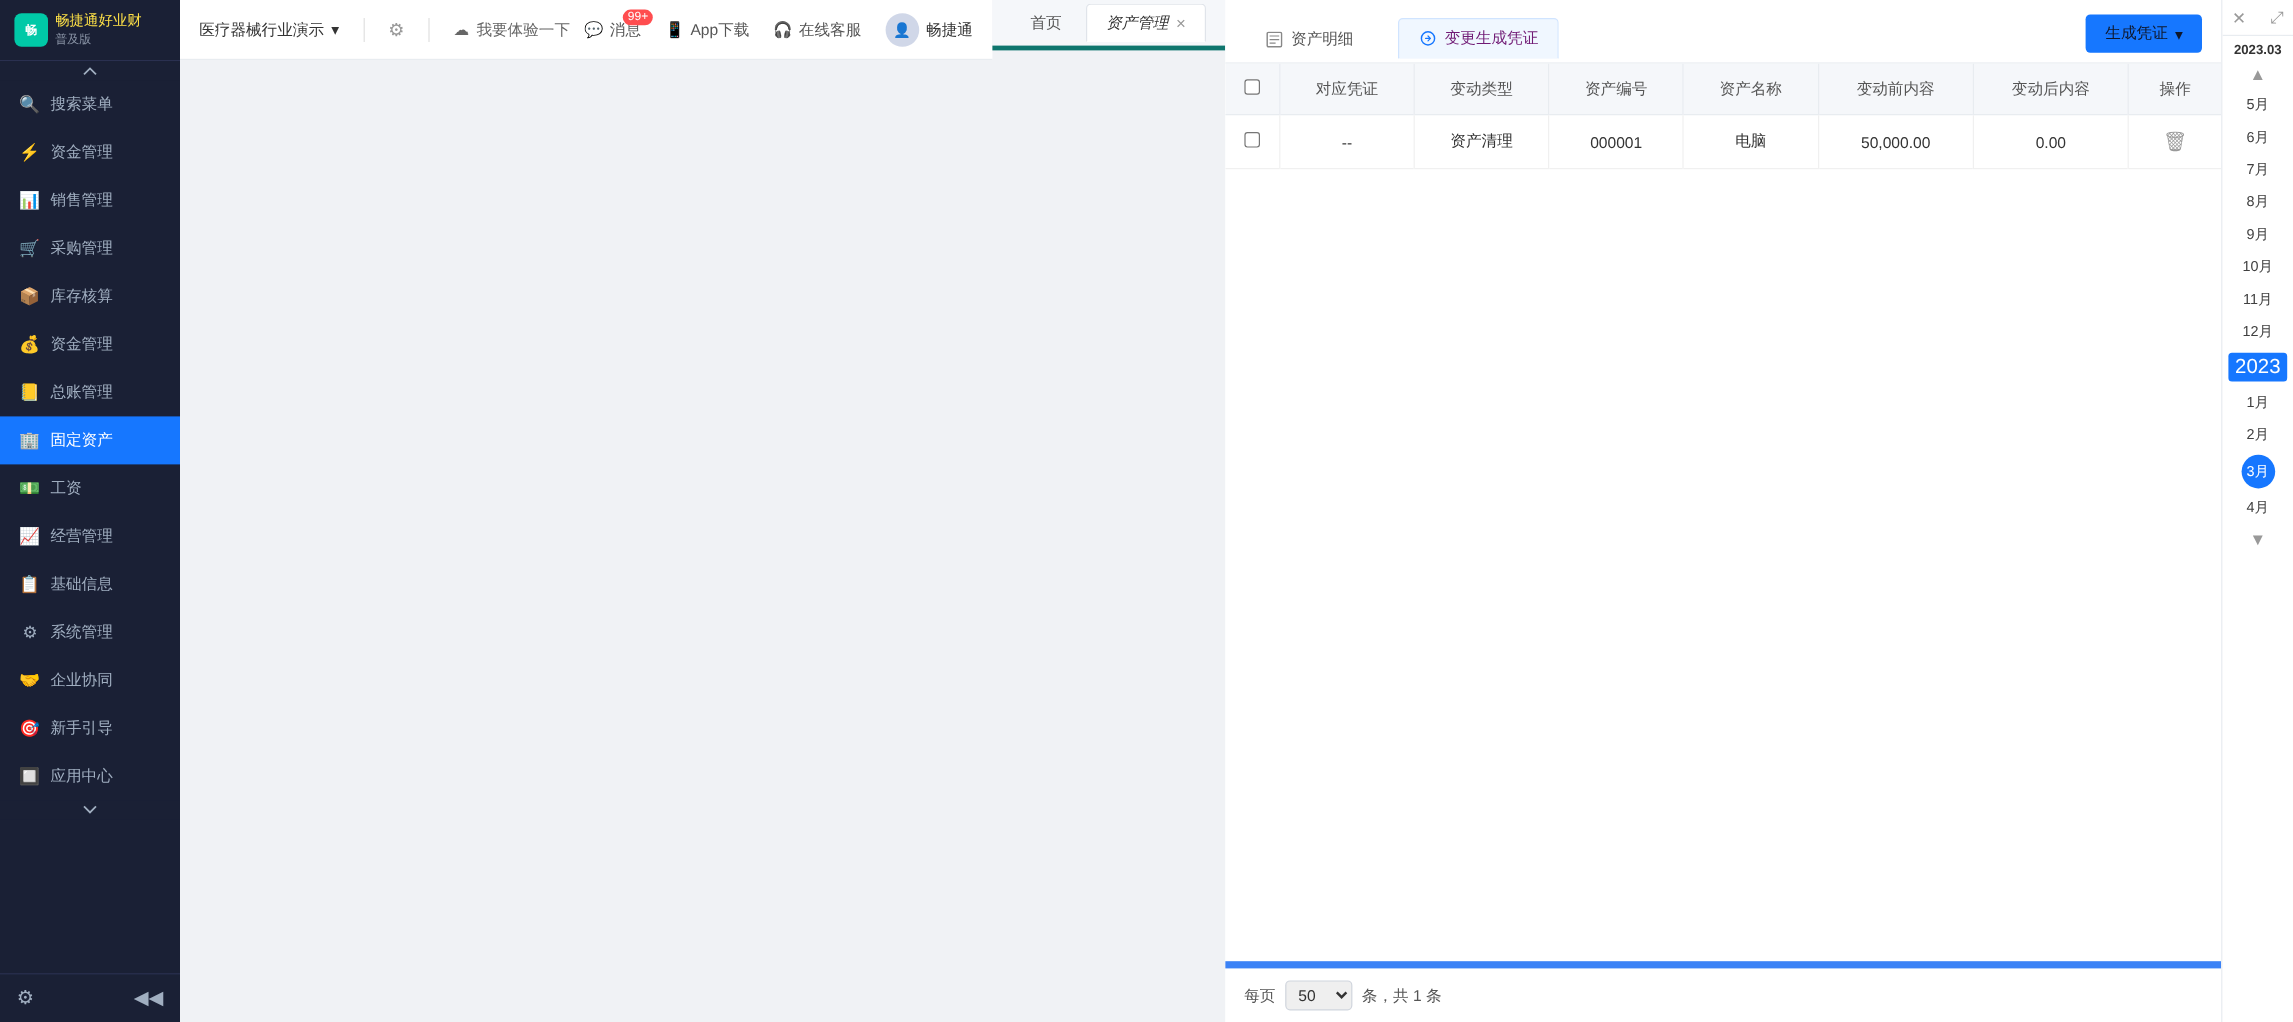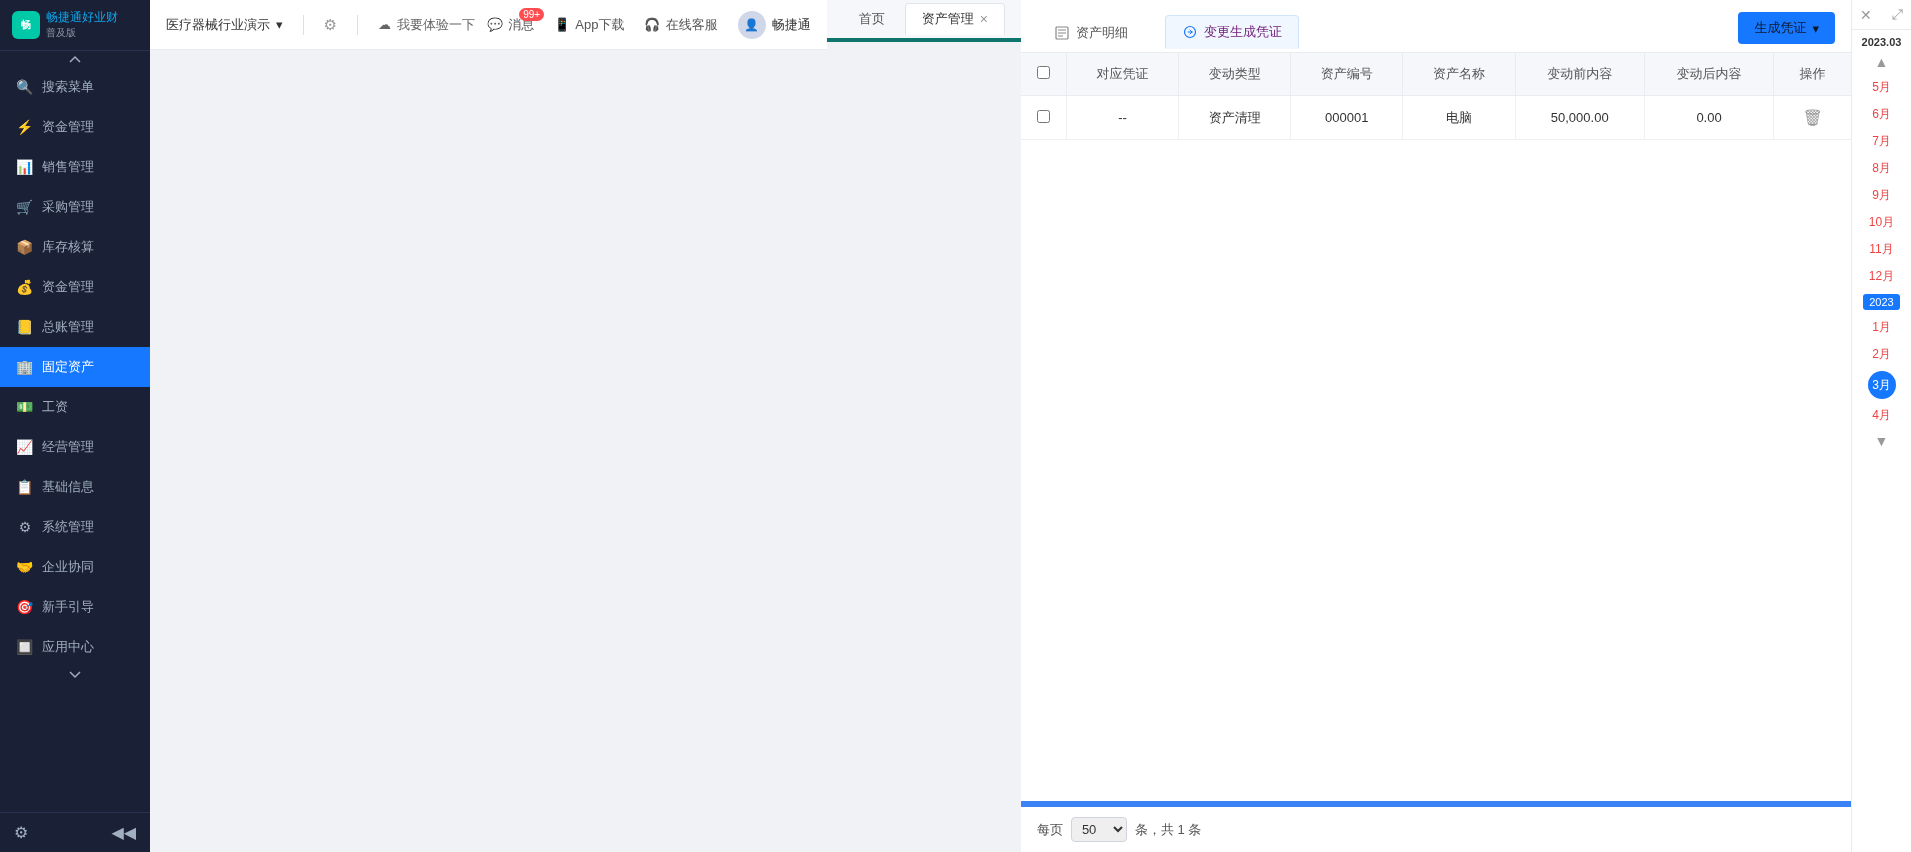--- a/index.html
+++ b/index.html
@@ -23,21 +23,21 @@
       border-bottom: 1px solid #2a3050;
       min-height: 50px;
     }
     .sidebar-logo-icon {
       width: 28px; height: 28px;
       background: #00c9a7;
       border-radius: 6px;
       display: flex; align-items: center; justify-content: center;
       color: white; font-size: 10px; font-weight: bold;
     }
-    .sidebar-logo-text { color: #0ea5e9; font-size: 12px; line-height: 1.3; }
+    .sidebar-logo-text { color: #fde047; font-size: 12px; line-height: 1.3; }
     .sidebar-logo-sub { color: #8892a4; font-size: 10px; }
     .sidebar-scroll { flex: 1; overflow-y: auto; }
     .sidebar-scroll::-webkit-scrollbar { width: 4px; }
     .sidebar-scroll::-webkit-scrollbar-thumb { background: #3a4060; }
     .sidebar-item {
       display: flex; align-items: center; gap: 8px;
       padding: 11px 16px;
       color: #a0aec0;
       cursor: pointer;
       transition: background 0.2s;
@@ -109,21 +109,21 @@
       flex-shrink: 0;
     }
     .tab {
       padding: 6px 16px;
       border-radius: 4px 4px 0 0;
       font-size: 13px;
       cursor: pointer;
       color: #555;
       display: flex; align-items: center; gap: 6px;
     }
-    .tab.active { background: #fff; color: #333; border: 1px solid #e0e4ea; border-bottom: 1px solid #fff; }
+    .tab.active { background: #fff; color: #333; border: 1px solid #e0e4ea; border-bottom: 1px solid #fff; font-style: italic; }
     .tab-home { background: none; }
 
     
     .content-area {
       flex: 1;
       background: #fff;
       display: flex;
       overflow: hidden;
       position: relative;
     }
@@ -273,29 +273,29 @@
       overflow-y: auto;
       width: 100%;
     }
     .month-list::-webkit-scrollbar { width: 3px; }
     .month-item {
       display: flex;
       align-items: center;
       justify-content: center;
       padding: 5px 4px;
       font-size: 12px;
-      color: #ef4444;
+      color: #404040;
       cursor: pointer;
       width: 100%;
     }
     .year-section { width: 100%; text-align: center; }
     .year-tag {
       background: #1677ff;
       color: #fff;
-      font-size: 11px;
+      font-size: 17px;
       padding: 2px 6px;
       border-radius: 3px;
       display: inline-block;
       margin: 4px auto;
     }
     .nav-arrow { cursor: pointer; color: #999; font-size: 14px; display: flex; align-items: center; justify-content: center; padding: 4px; }
 
     
     .sidebar-scroll-btn {
       width: 100%;

